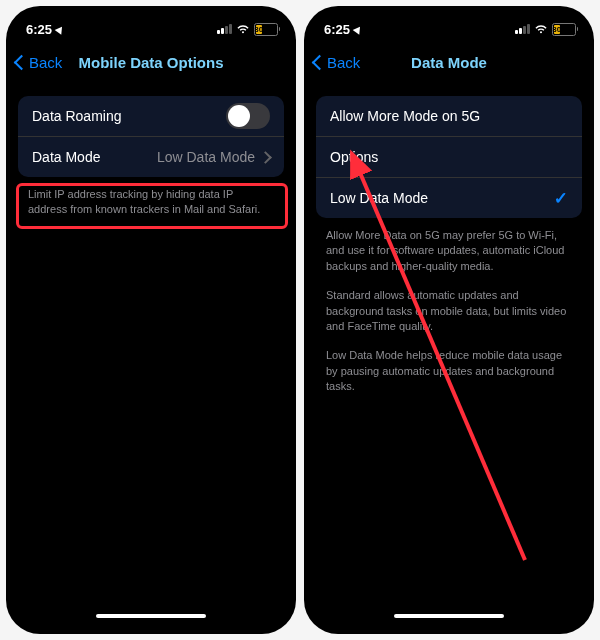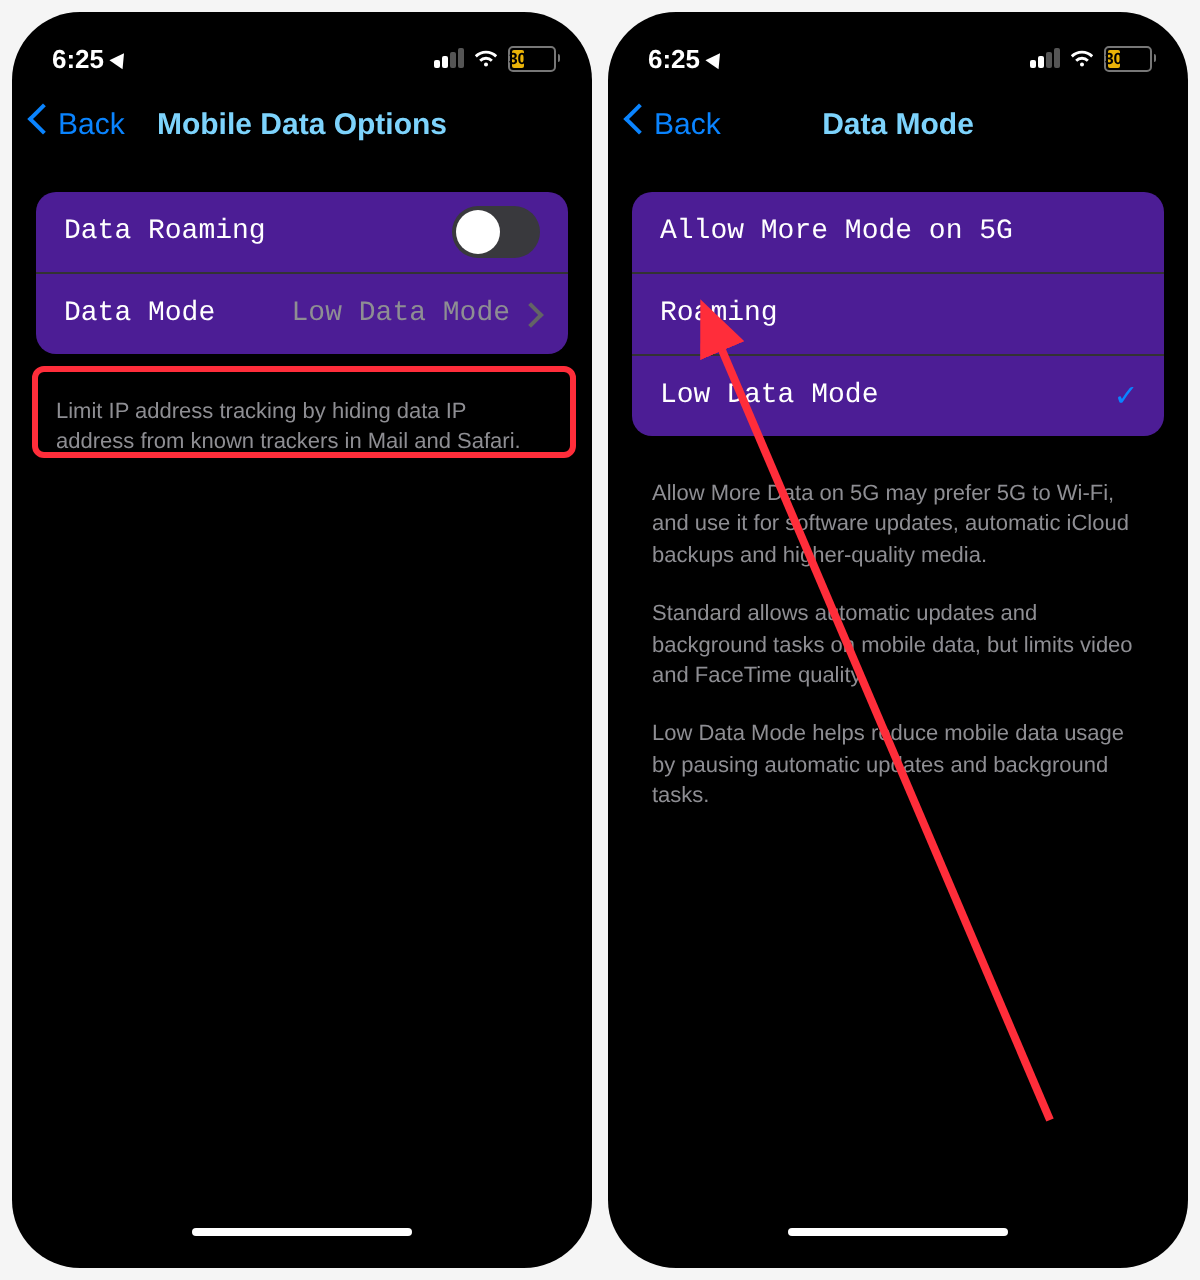--- a/index.html
+++ b/index.html
@@ -15,25 +15,25 @@
   .bars span{width:2.5px;background:#fff;border-radius:1px;}
   .bars span.dim{background:#555;}
   .b1{height:4px}.b2{height:6px}.b3{height:8px}.b4{height:10px}
   .wifi{width:14px;height:10px;}
   .batt{display:flex;align-items:center;gap:1px;}
   .batt-body{width:22px;height:11px;border:1px solid #777;border-radius:2.5px;position:relative;}
   .batt-fill{position:absolute;left:1px;top:1px;bottom:1px;background:#eab308;border-radius:1px;display:flex;align-items:center;justify-content:center;font-size:8px;font-weight:700;color:#000;}
   .batt-cap{width:1.5px;height:4px;background:#777;border-radius:0 1px 1px 0;}
   
   .nav{height:36px;display:flex;align-items:center;position:relative;padding:0 10px;}
-  .back{display:flex;align-items:flex-start;color:#0a84ff;font-size:15px;gap:2px;}
+  .back{display:flex;align-items:center;color:#0a84ff;font-size:15px;gap:2px;}
   .chev-l{width:9px;height:9px;border-left:2.2px solid #0a84ff;border-bottom:2.2px solid #0a84ff;transform:rotate(45deg);}
   .title{position:absolute;left:0;right:0;text-align:center;color:#7dd3fc;font-size:15px;font-weight:600;pointer-events:none;}
   
-  .section{margin:16px 12px 16px;background:#4c1d95;border-radius:10px;overflow:hidden;font-family:Liberation Mono, monospace;}
+  .section{margin:16px 12px 4px;background:#0f172a;border-radius:10px;overflow:hidden;}
   .row{min-height:40px;display:flex;align-items:center;padding:0 14px;color:#fff;font-size:14px;border-top:0.5px solid #333;}
   .row:first-child{border-top:none;}
   .row .label{flex:1;}
   .row .val{color:#8e8e93;font-size:14px;margin-right:6px;}
   .chev-r{width:7px;height:7px;border-right:2px solid #636366;border-top:2px solid #636366;transform:rotate(45deg);}
   .check{color:#0a84ff;font-size:17px;font-weight:700;}
   
   .toggle{width:44px;height:26px;border-radius:13px;position:relative;}
   .toggle.off{background:#39393d;}
   .toggle.on{background:#30d158;}
@@ -142,21 +142,21 @@
           <span class="chev-l"></span>
           <span>Back</span>
         </div>
         <div class="title">Data Mode</div>
       </div>
       <div class="section">
         <div class="row">
           <span class="label">Allow More Mode on 5G</span>
         </div>
         <div class="row">
-          <span class="label">Roaming</span>
+          <span class="label">Options</span>
         </div>
         <div class="row">
           <span class="label">Low Data Mode</span>
           <span class="check">✓</span>
         </div>
       </div>
       <div class="foot">
         <p>Allow More Data on 5G may prefer 5G to Wi-Fi, and use it for software updates, automatic iCloud backups and higher-quality media.</p>
         <p>Standard allows automatic updates and background tasks on mobile data, but limits video and FaceTime quality.</p>
         <p>Low Data Mode helps reduce mobile data usage by pausing automatic updates and background tasks.</p>

